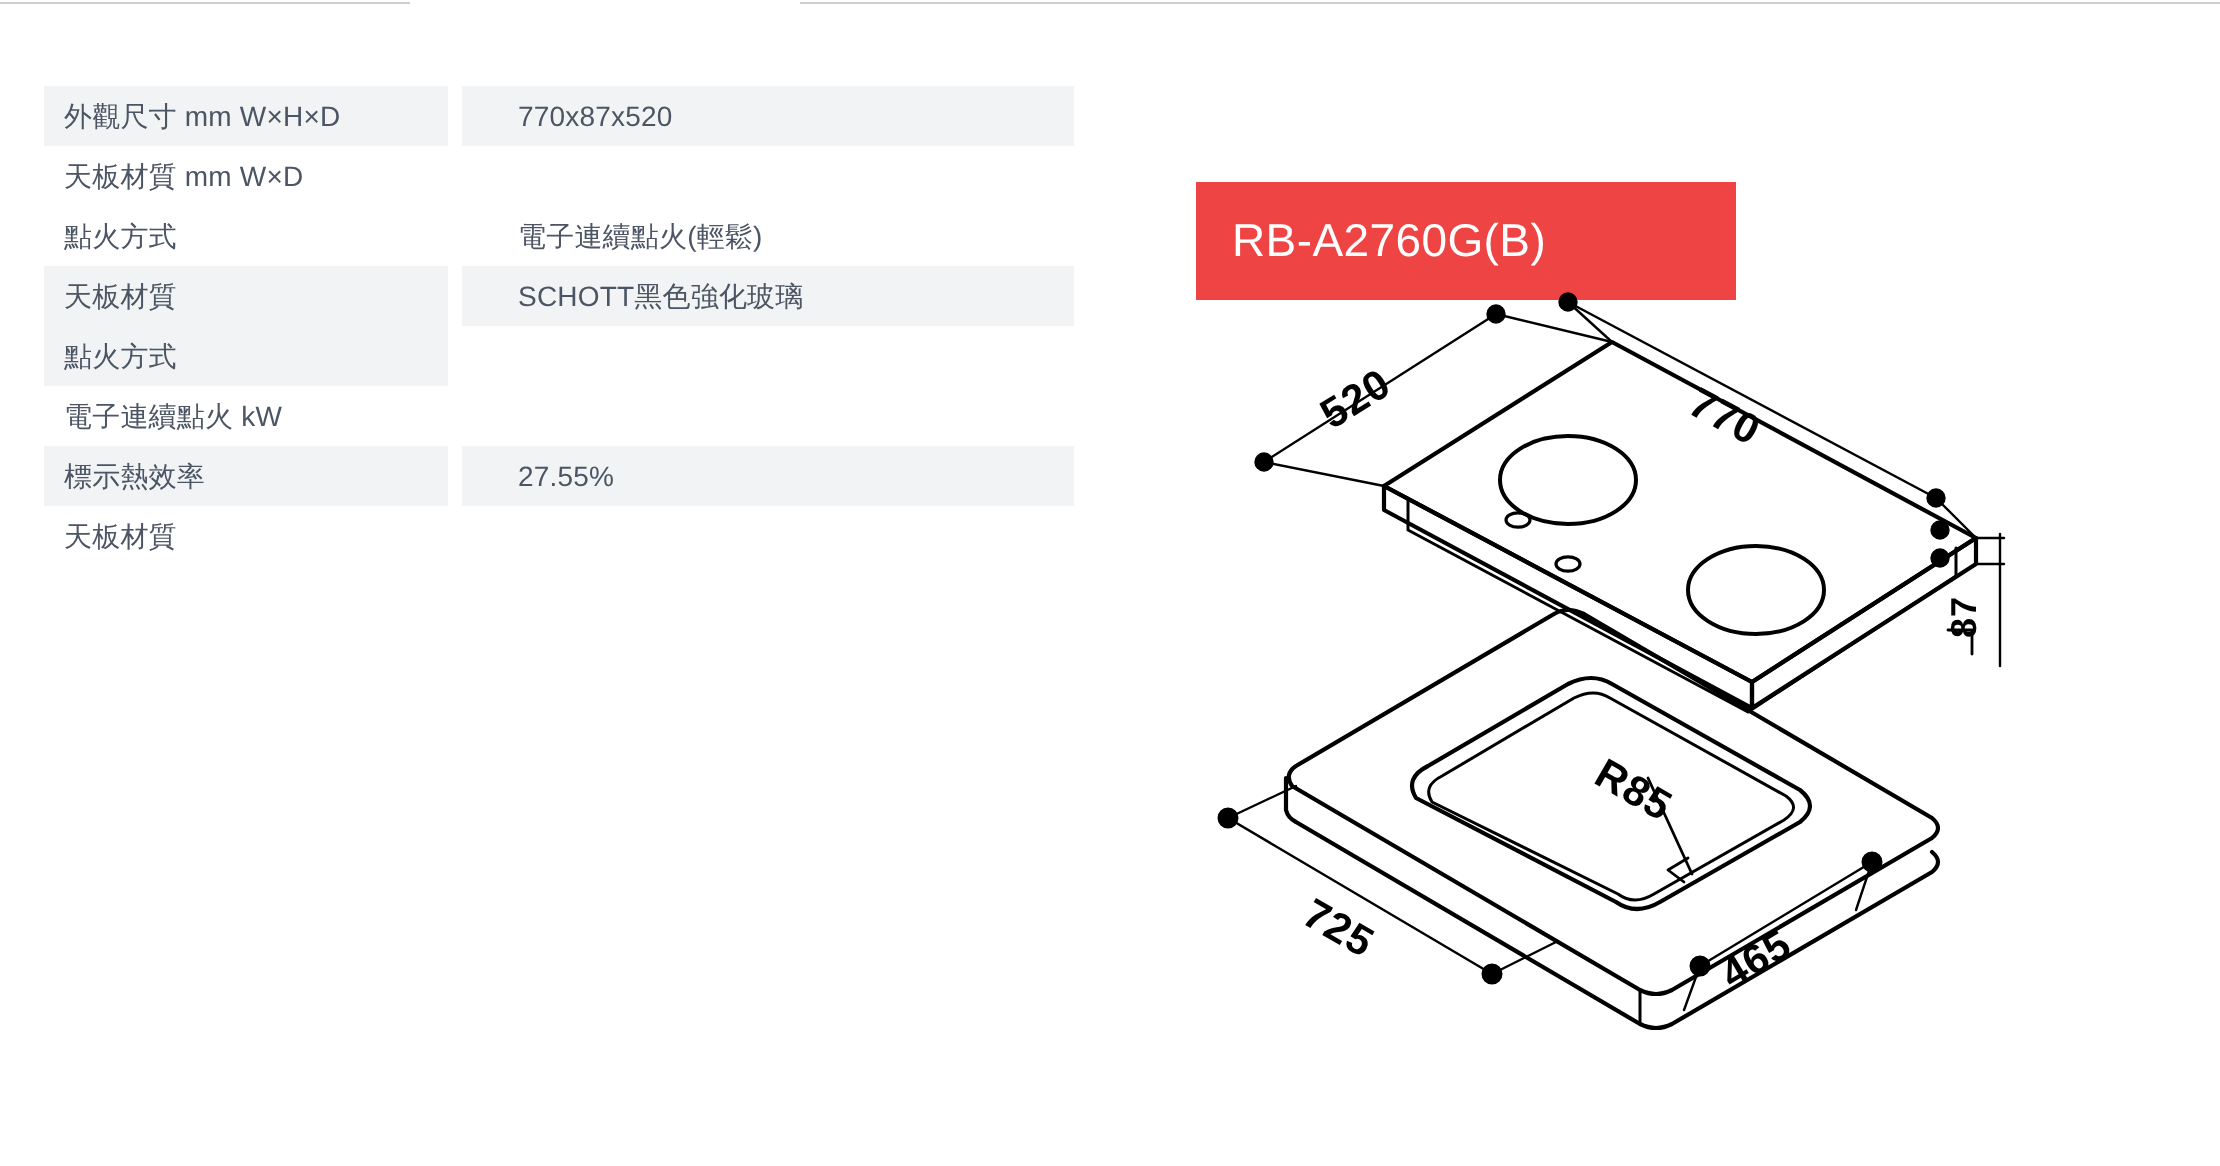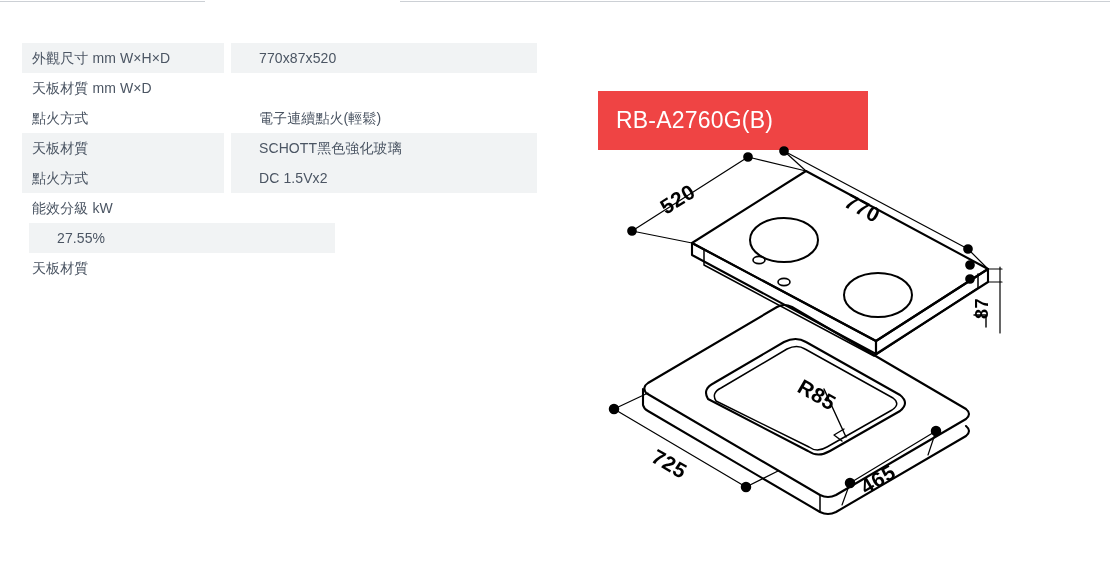--- a/index.html
+++ b/index.html
@@ -118,27 +118,27 @@
       <div class="spec-cell value">電子連續點火(輕鬆)</div>
     </div>
     <div class="spec-row shaded">
       <div class="spec-cell label">天板材質</div>
       <div class="spec-gap"></div>
       <div class="spec-cell value">SCHOTT黑色強化玻璃</div>
     </div>
     <div class="spec-row shaded">
       <div class="spec-cell label">點火方式</div>
       <div class="spec-gap"></div>
-      <div class="spec-cell value">DC 1.5Vx2</div>
-    </div>
-    <div class="spec-row plain">
-      <div class="spec-cell label">能效分級 kW</div>
-      <div class="spec-gap"></div>
-    </div>
-    <div class="spec-row shaded">
+    </div>
+    <div class="spec-row plain">
+      <div class="spec-cell label">電子連續點火 kW</div>
+      <div class="spec-gap"></div>
+    </div>
+    <div class="spec-row shaded">
+      <div class="spec-cell label">標示熱效率</div>
       <div class="spec-gap"></div>
       <div class="spec-cell value">27.55%</div>
     </div>
     <div class="spec-row plain">
       <div class="spec-cell label">天板材質</div>
       <div class="spec-gap"></div>
     </div>
   </div>
 
 <div class="product-panel">

